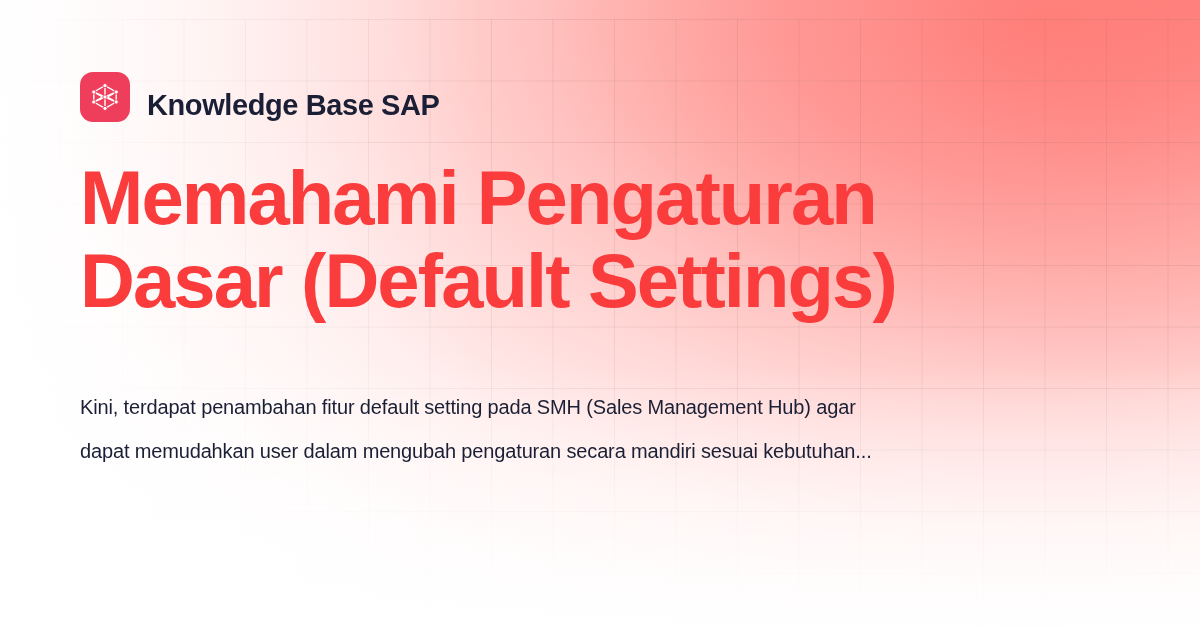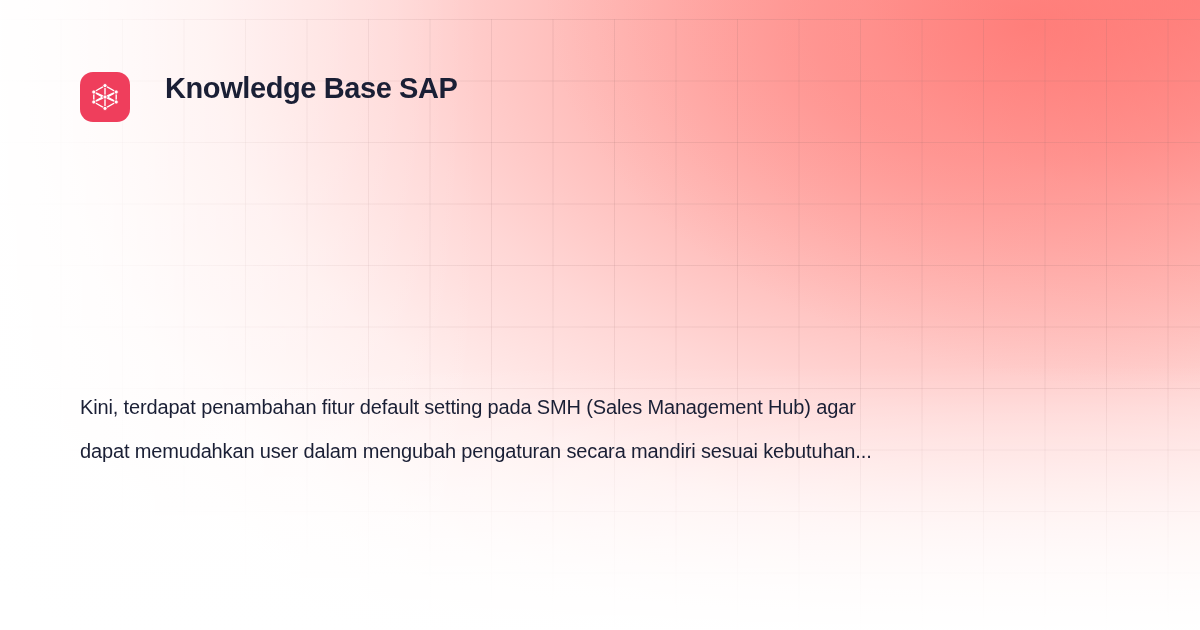--- a/index.html
+++ b/index.html
@@ -101,22 +101,22 @@
     top: 0;
     width: 1040px;
     height: 630px;
   }
 
   .brand {
     position: absolute;
     top: 72px;
     left: 0;
     display: flex;
-    align-items: flex-start;
-    gap: 35px;
+    align-items: flex-end;
+    gap: 17px;
   }
 
   .brand-badge {
     width: 50px;
     height: 50px;
     border-radius: 13px;
     background: #EF3E5C;
     display: flex;
     align-items: center;
     justify-content: center;
@@ -193,17 +193,18 @@
               <circle cx="4.8" cy="21" r="2.1"></circle>
               <circle cx="4.8" cy="11" r="2.1"></circle>
               <circle cx="16" cy="16" r="2.1"></circle>
             </g>
           </svg>
         </span>
       </div>
       <div class="brand-name">Knowledge Base SAP</div>
     </div>
 
+    <h1 class="headline">Memahami Pengaturan Dasar (Default Settings)</h1>
 
     <p class="summary">Kini, terdapat penambahan fitur default setting pada SMH (Sales Management Hub) agar dapat memudahkan user dalam mengubah pengaturan secara mandiri sesuai kebutuhan...</p>
 
   </div>
 </div>
 
 </body></html>

